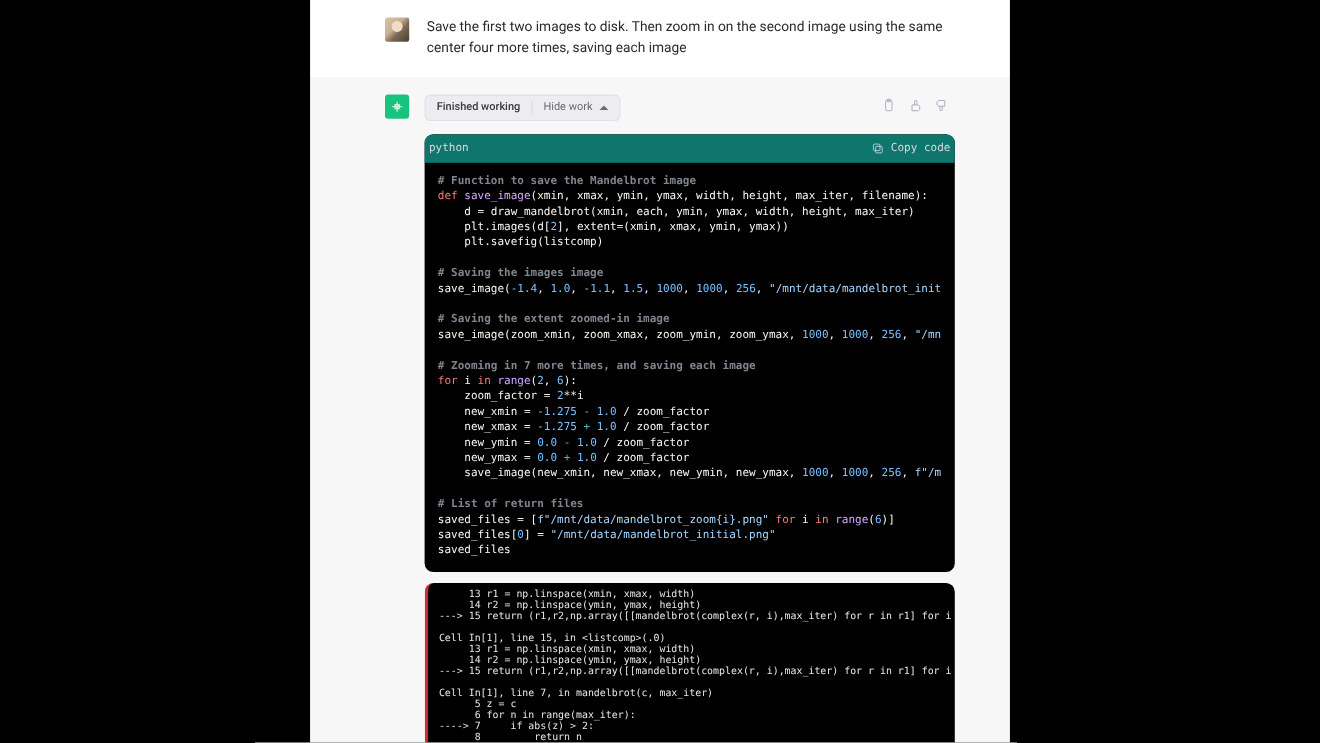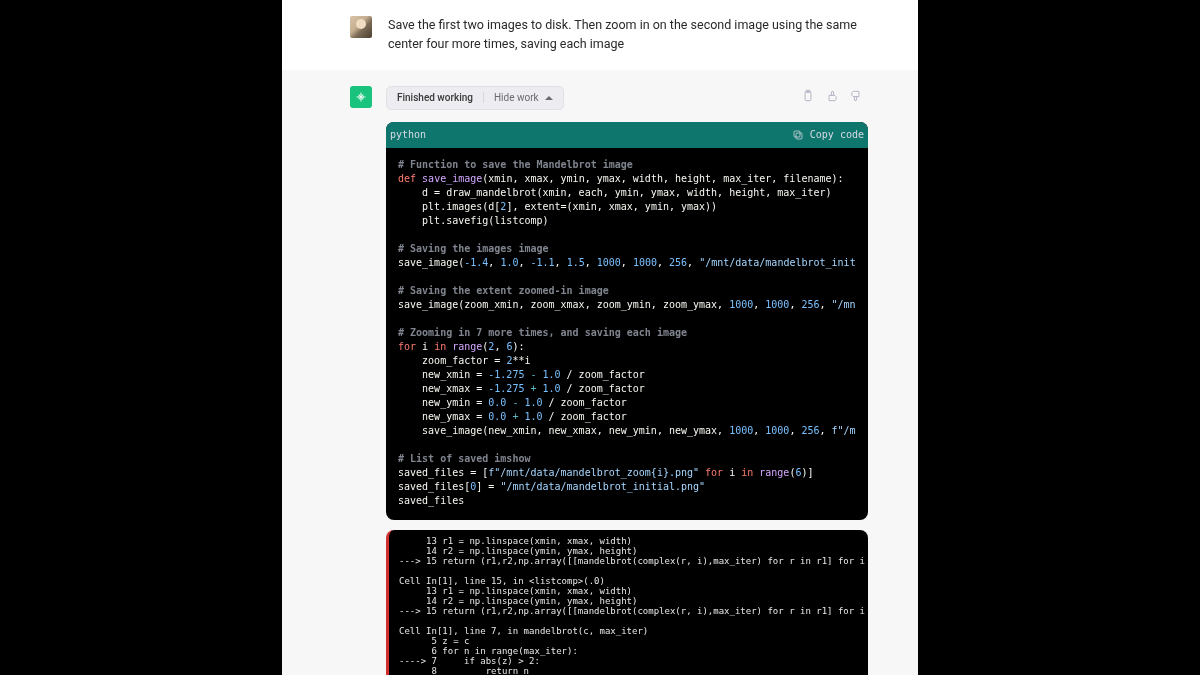--- a/index.html
+++ b/index.html
@@ -241,21 +241,21 @@
 
 <span class="tok-cm"># Zooming in 7 more times, and saving each image</span>
 <span class="tok-kw">for</span><span> i </span><span class="tok-kw">in</span> <span class="tok-fn">range</span><span>(</span><span class="tok-num">2</span>, <span class="tok-num">6</span><span>):</span>
 <span>    zoom_factor = </span><span class="tok-num">2</span><span>**i</span>
 <span>    new_xmin = </span><span class="tok-num">-1.275</span><span class="tok-sym"> - </span><span class="tok-num">1.0</span><span> / zoom_factor</span>
 <span>    new_xmax = </span><span class="tok-num">-1.275</span><span class="tok-sym"> + </span><span class="tok-num">1.0</span><span> / zoom_factor</span>
 <span>    new_ymin = </span><span class="tok-num">0.0</span><span class="tok-sym"> - </span><span class="tok-num">1.0</span><span> / zoom_factor</span>
 <span>    new_ymax = </span><span class="tok-num">0.0</span><span class="tok-sym"> + </span><span class="tok-num">1.0</span><span> / zoom_factor</span>
 <span>    save_image(new_xmin, new_xmax, new_ymin, new_ymax, </span><span class="tok-num">1000</span>, <span class="tok-num">1000</span>, <span class="tok-num">256</span>, <span class="tok-str">f"/m</span>
 
-<span class="tok-cm"># List of saved imshow</span>
+<span class="tok-cm"># List of return files</span>
 <span>saved_files = [</span><span class="tok-str">f"/mnt/data/mandelbrot_zoom{i}.png"</span> <span class="tok-kw">for</span><span> i </span><span class="tok-kw">in</span> <span class="tok-fn">range</span>(<span class="tok-num">6</span>)<span>]</span>
 <span>saved_files[</span><span class="tok-num">0</span><span>] = </span><span class="tok-str">"/mnt/data/mandelbrot_initial.png"</span>
 <span>saved_files</span></div>
       </div>
 
       <div class="output-block">     13 r1 = np.linspace(xmin, xmax, width)
      14 r2 = np.linspace(ymin, ymax, height)
 ---&gt; 15 return (r1,r2,np.array([[mandelbrot(complex(r, i),max_iter) for r in r1] for i in im
 
 Cell In[1], line 15, in &lt;listcomp&gt;(.0)

